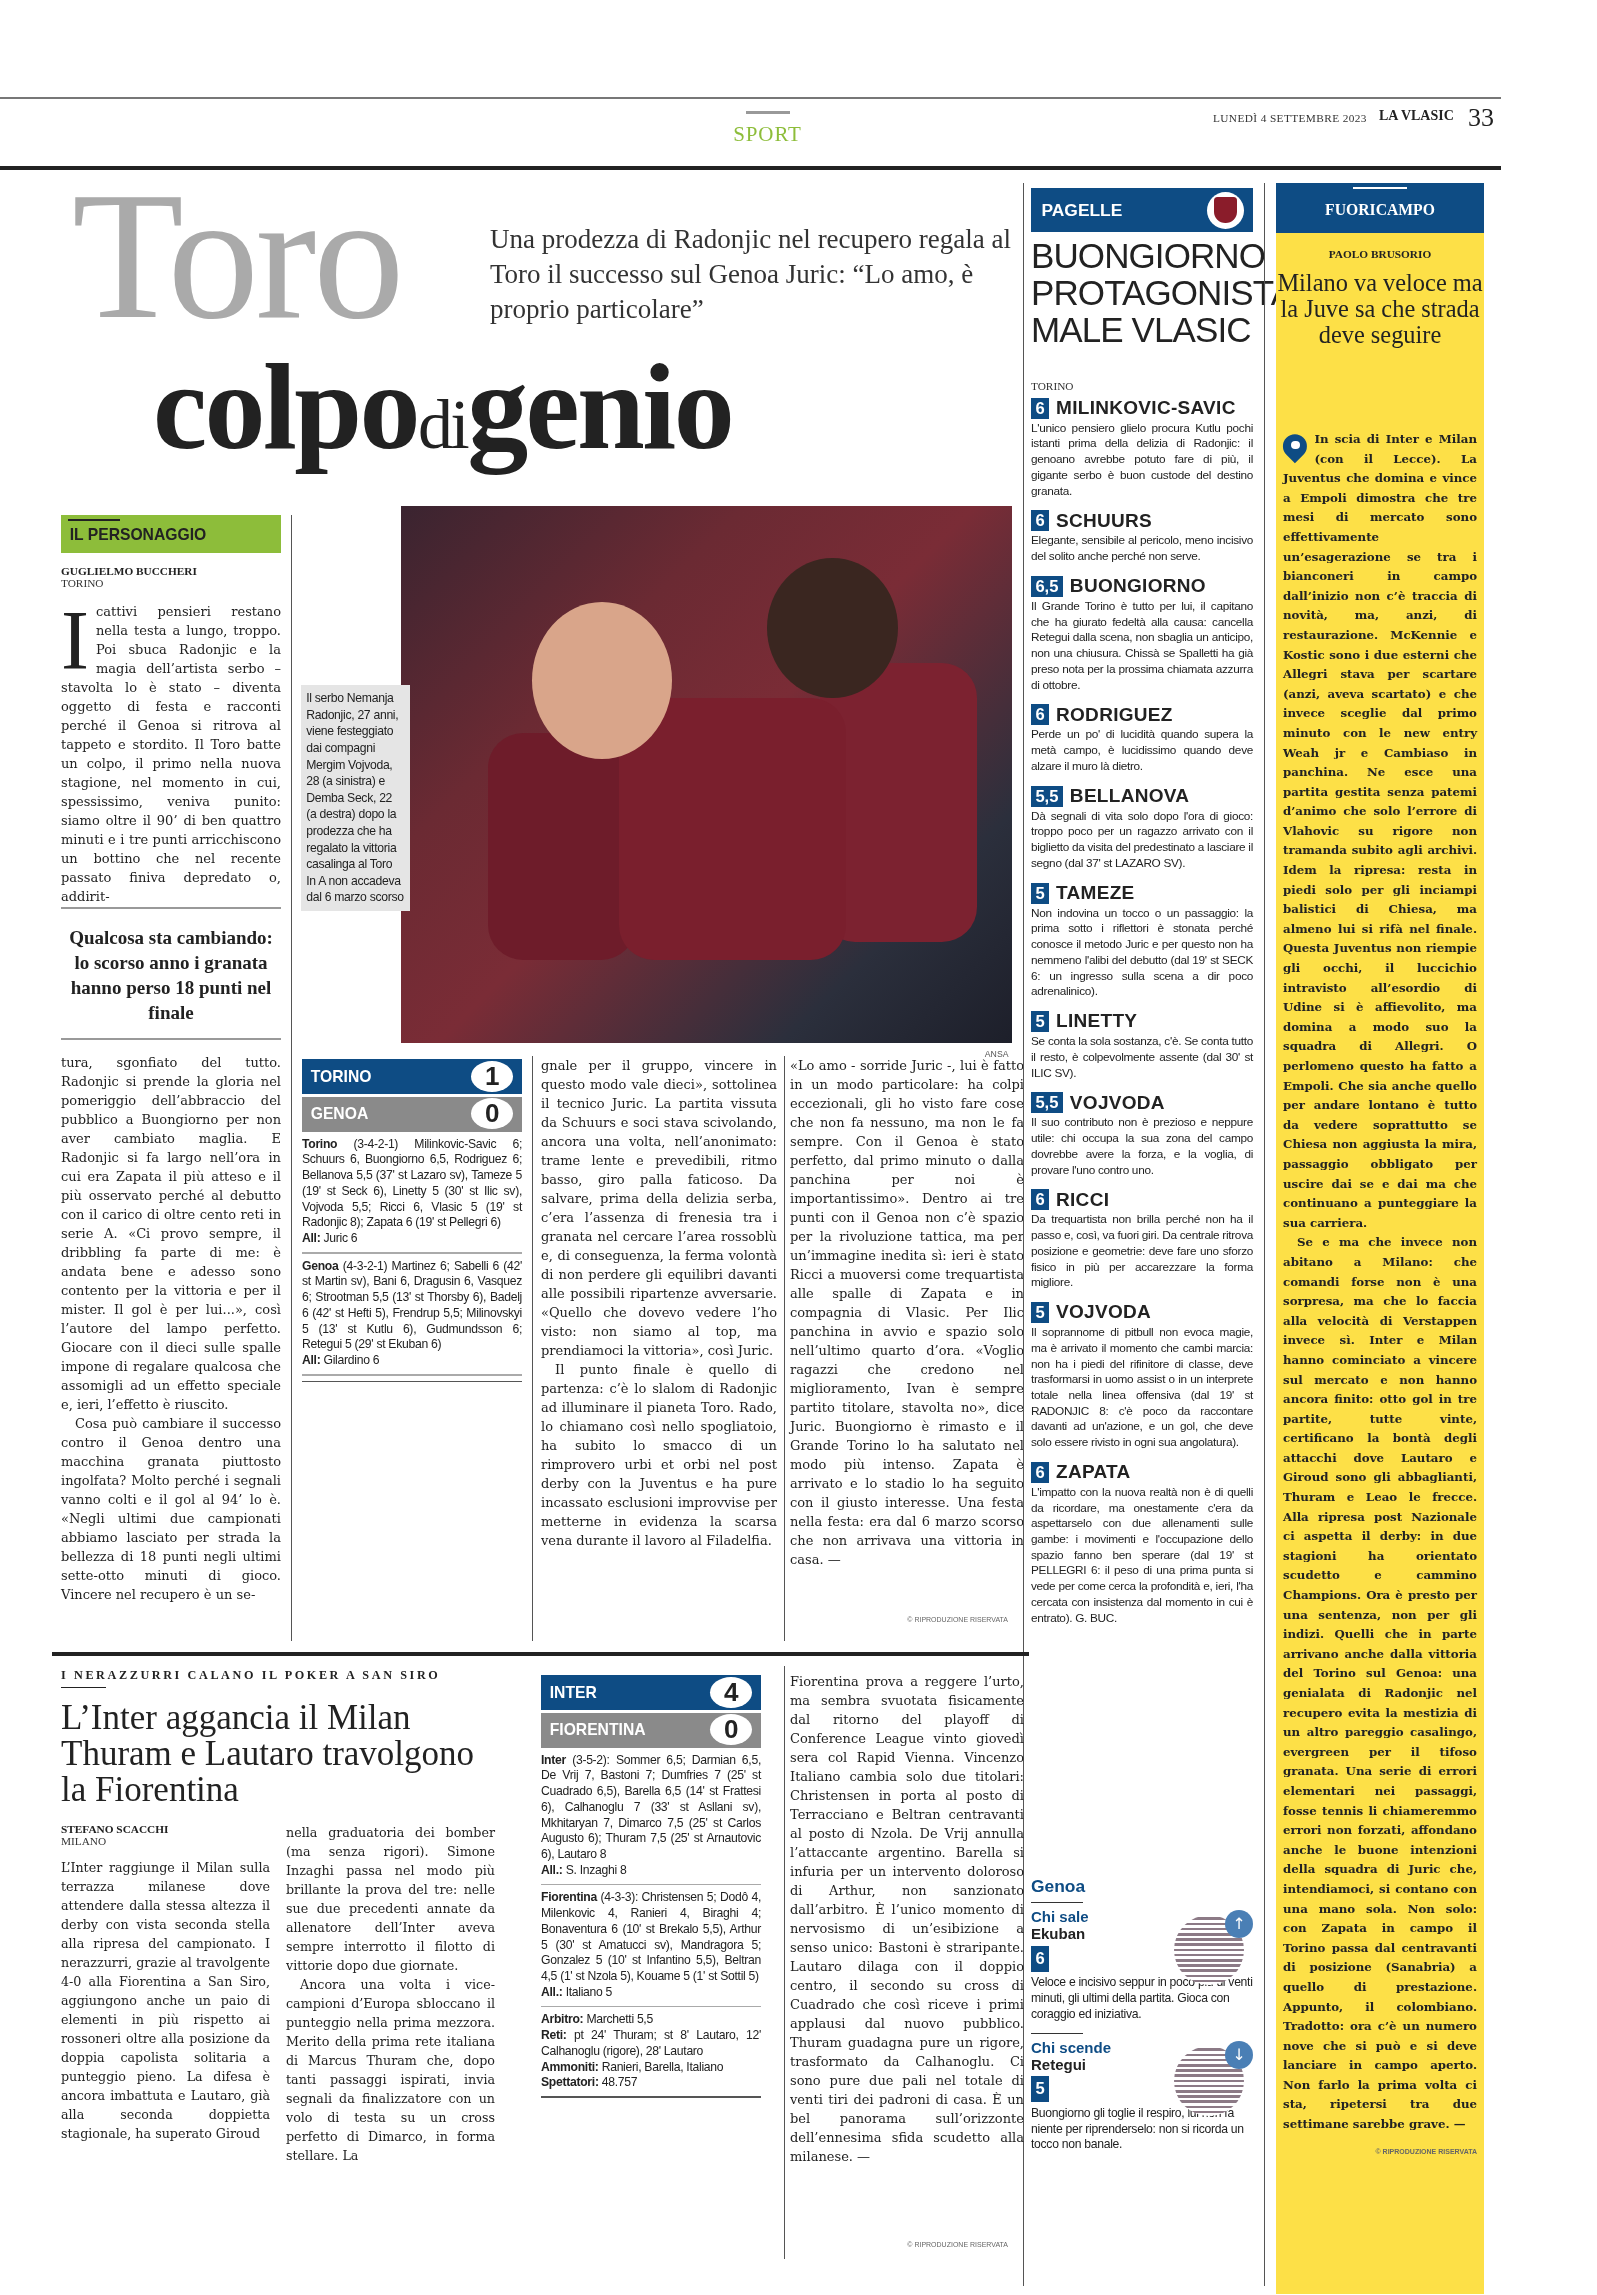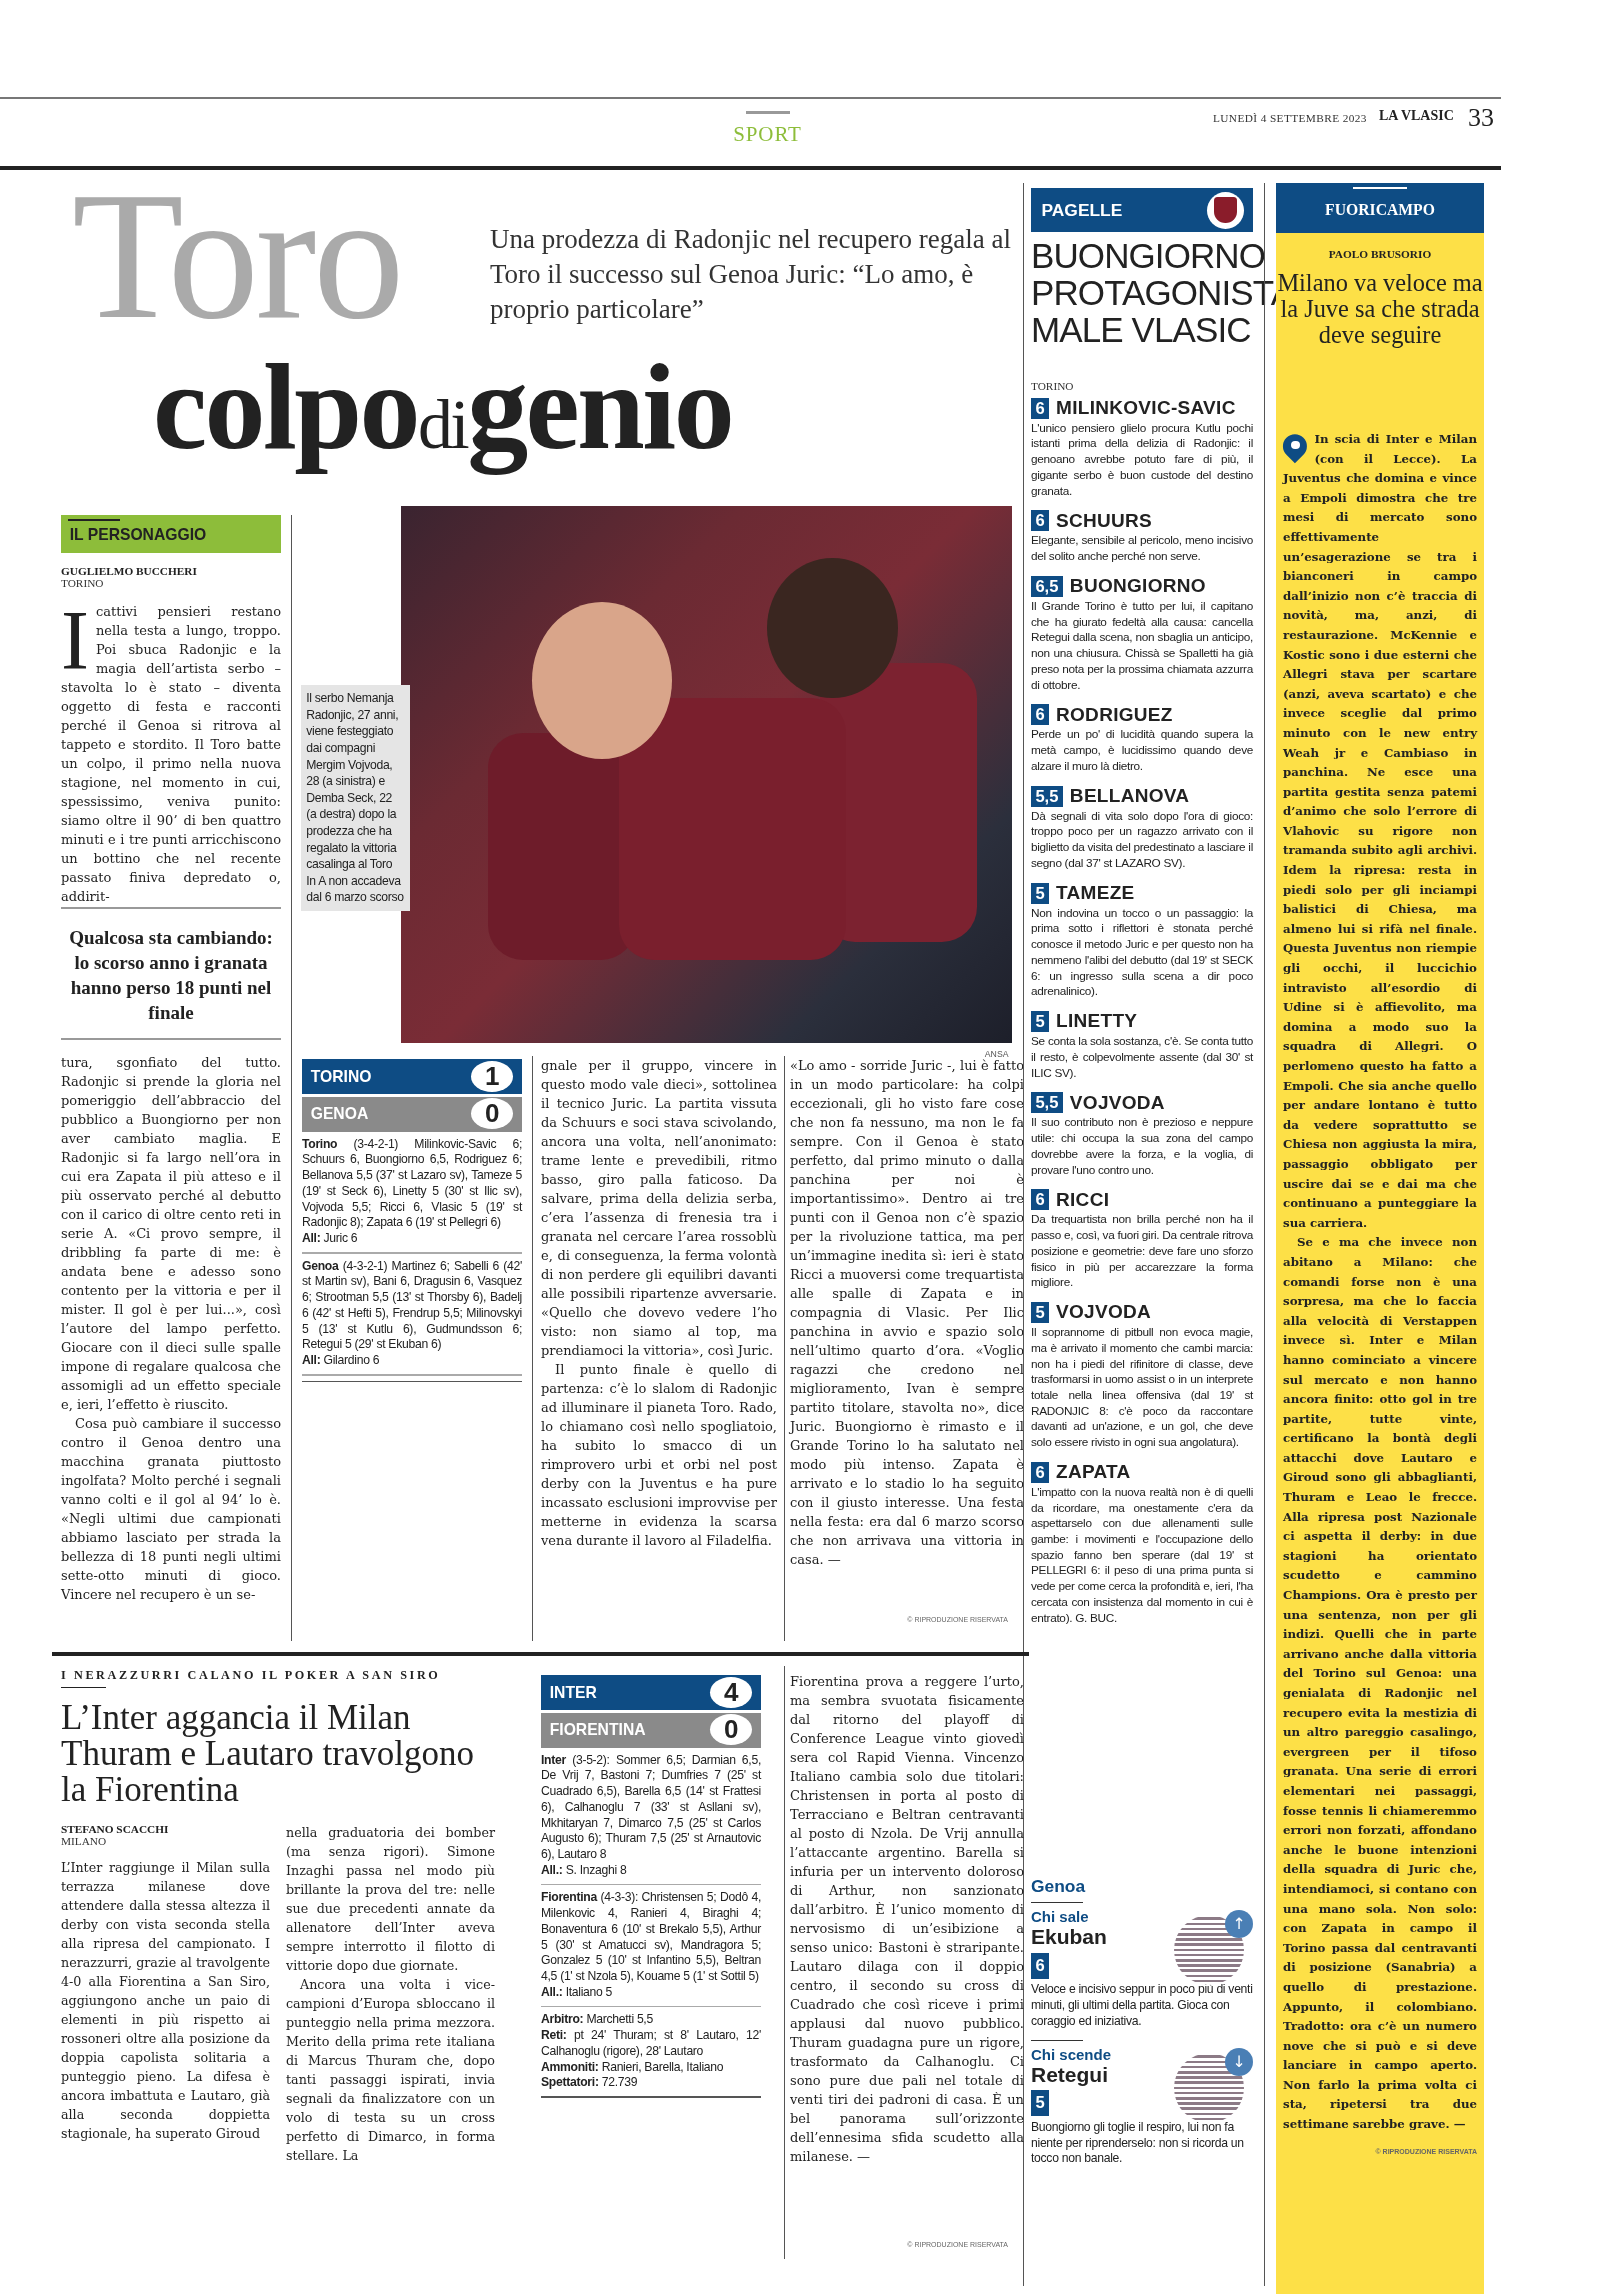--- a/index.html
+++ b/index.html
@@ -53,21 +53,21 @@
 .pag-list{left:1031px;top:397px;width:222px}
 .pg{margin-bottom:10.5px}
 .pg .hd{display:flex;align-items:center;gap:7px;margin-bottom:1.7px}
 .pg .vote{background:#0e4c84;color:#fff;font-family:"Liberation Sans",sans-serif;font-weight:bold;font-size:16.6px;padding:0 4.4px;line-height:21px}
 .pg .name{font-family:"Liberation Sans",sans-serif;font-weight:bold;font-size:19px;color:#222;letter-spacing:0.3px}
 .pg .txt{font-family:"Liberation Sans",sans-serif;font-size:11.8px;line-height:15.7px;color:#222;text-align:justify;letter-spacing:-0.3px}
 .genoa-box{left:1031px;top:1876px;width:222px}
 .genoa-title{font-family:"Liberation Sans",sans-serif;font-weight:bold;font-size:17.4px;color:#0e4c84;margin-bottom:5.2px}
 .gsep{width:52px;height:0.9px;background:#333;margin:5.2px 0}
 .chi{font-family:"Liberation Sans",sans-serif;font-weight:bold;font-size:15px;color:#0e4c84}
-.gname{font-family:"Liberation Sans",sans-serif;font-weight:bold;font-size:21px;color:#222}
+.gname{font-family:"Liberation Sans",sans-serif;font-weight:bold;font-size:15px;color:#222}
 .gvote{display:inline-block;background:#0e4c84;color:#fff;font-family:"Liberation Sans",sans-serif;font-weight:bold;font-size:16.6px;padding:0 4.4px;line-height:26px;margin:3.5px 0}
 .gtxt{font-family:"Liberation Sans",sans-serif;font-size:12.2px;line-height:15.7px;color:#222;letter-spacing:-0.3px}
 .gphoto{position:absolute;right:8.7px;width:70px;height:70px;border-radius:50%;background:repeating-linear-gradient(0deg,#fff 0 2.6px,#8c7a86 2.6px 5.2px)}
 .arrow{position:absolute;right:0;width:28px;height:28px;border-radius:50%;background:#4a7fb5;color:#fff;text-align:center;font-family:"DejaVu Sans",sans-serif;font-size:15.7px;line-height:28px}
 .fuori{left:1276px;top:183px;width:208px;height:2111px;background:#fde047}
 .fuori-head{position:absolute;left:0;top:0;width:208px;height:50px;background:#0e4c84}
 .fuori-head .bar{position:absolute;left:77px;top:4.4px;width:54px;height:1.7px;background:#fff}
 .fuori-head span{position:absolute;left:0;width:208px;top:18.3px;text-align:center;font-family:"Liberation Serif",serif;font-weight:bold;font-size:15.7px;color:#fff}
 .fuori-author{position:absolute;top:65px;left:0;width:208px;text-align:center;font-family:"Liberation Serif",serif;font-weight:bold;font-size:11.3px}
 .fuori-title{position:absolute;top:87px;left:0;width:208px;text-align:center;font-family:"Liberation Serif",serif;font-size:24.4px;line-height:26px;color:#222}
@@ -190,21 +190,21 @@
       <div class="sep"></div>
     </div>
   <div class="tab"><b>Fiorentina</b> <span>(4-3-3): Christensen 5; Dodô 4, Milenkovic 4, Ranieri 4, Biraghi 4; Bonaventura 6 (10' st Brekalo 5,5), Arthur 5 (30' st Amatucci sv), Mandragora 5; Gonzalez 5 (10' st Infantino 5,5), Beltran 4,5 (1' st Nzola 5), Kouame 5 (1' st Sottil 5)</span><br><b>All.:</b> <span>Italiano 5</span></div>
   <div class="tab">
       <div class="sep"></div>
     </div>
   <div class="tab">
     <b>Arbitro:</b> <span>Marchetti 5,5</span><br>
     <b>Reti:</b> <span>pt 24' Thuram; st 8' Lautaro, 12' Calhanoglu (rigore), 28' Lautaro</span><br>
     <b>Ammoniti:</b> <span>Ranieri, Barella, Italiano</span><br>
-    <b>Spettatori:</b> <span>72.739</span>
+    <b>Spettatori:</b> <span>48.757</span>
   </div>
   <div class="tab">
       <div class="sep" style="background:#555"></div>
     </div>
 </div>
 <div class="abs vline" style="left:784px;top:1666px;height:593px"></div>
 <div class="abs body" style="left:790px;top:1672px;width:234px">Fiorentina prova a reggere l’urto, ma sembra svuotata fisicamente dal ritorno del playoff di Conference League vinto giovedì sera col Rapid Vienna. Vincenzo Italiano cambia solo due titolari: Christensen in porta al posto di Terracciano e Beltran centravanti al posto di Nzola. De Vrij annulla l’attaccante argentino. Barella si infuria per un intervento doloroso di Arthur, non sanzionato dall’arbitro. È l’unico momento di nervosismo di un’esibizione a senso unico: Bastoni è straripante. Lautaro dilaga con il doppio centro, il secondo su cross di Cuadrado che così riceve i primi applausi dal nuovo pubblico. Thuram guadagna pure un rigore, trasformato da Calhanoglu. Ci sono pure due pali nel totale di venti tiri dei padroni di casa. È un bel panorama sull’orizzonte dell’ennesima sfida scudetto alla milanese. —</div>
 <div class="abs repro" style="left:790px;top:2241px;width:218px">© RIPRODUZIONE RISERVATA</div>
 
 <div class="abs pag-head">

